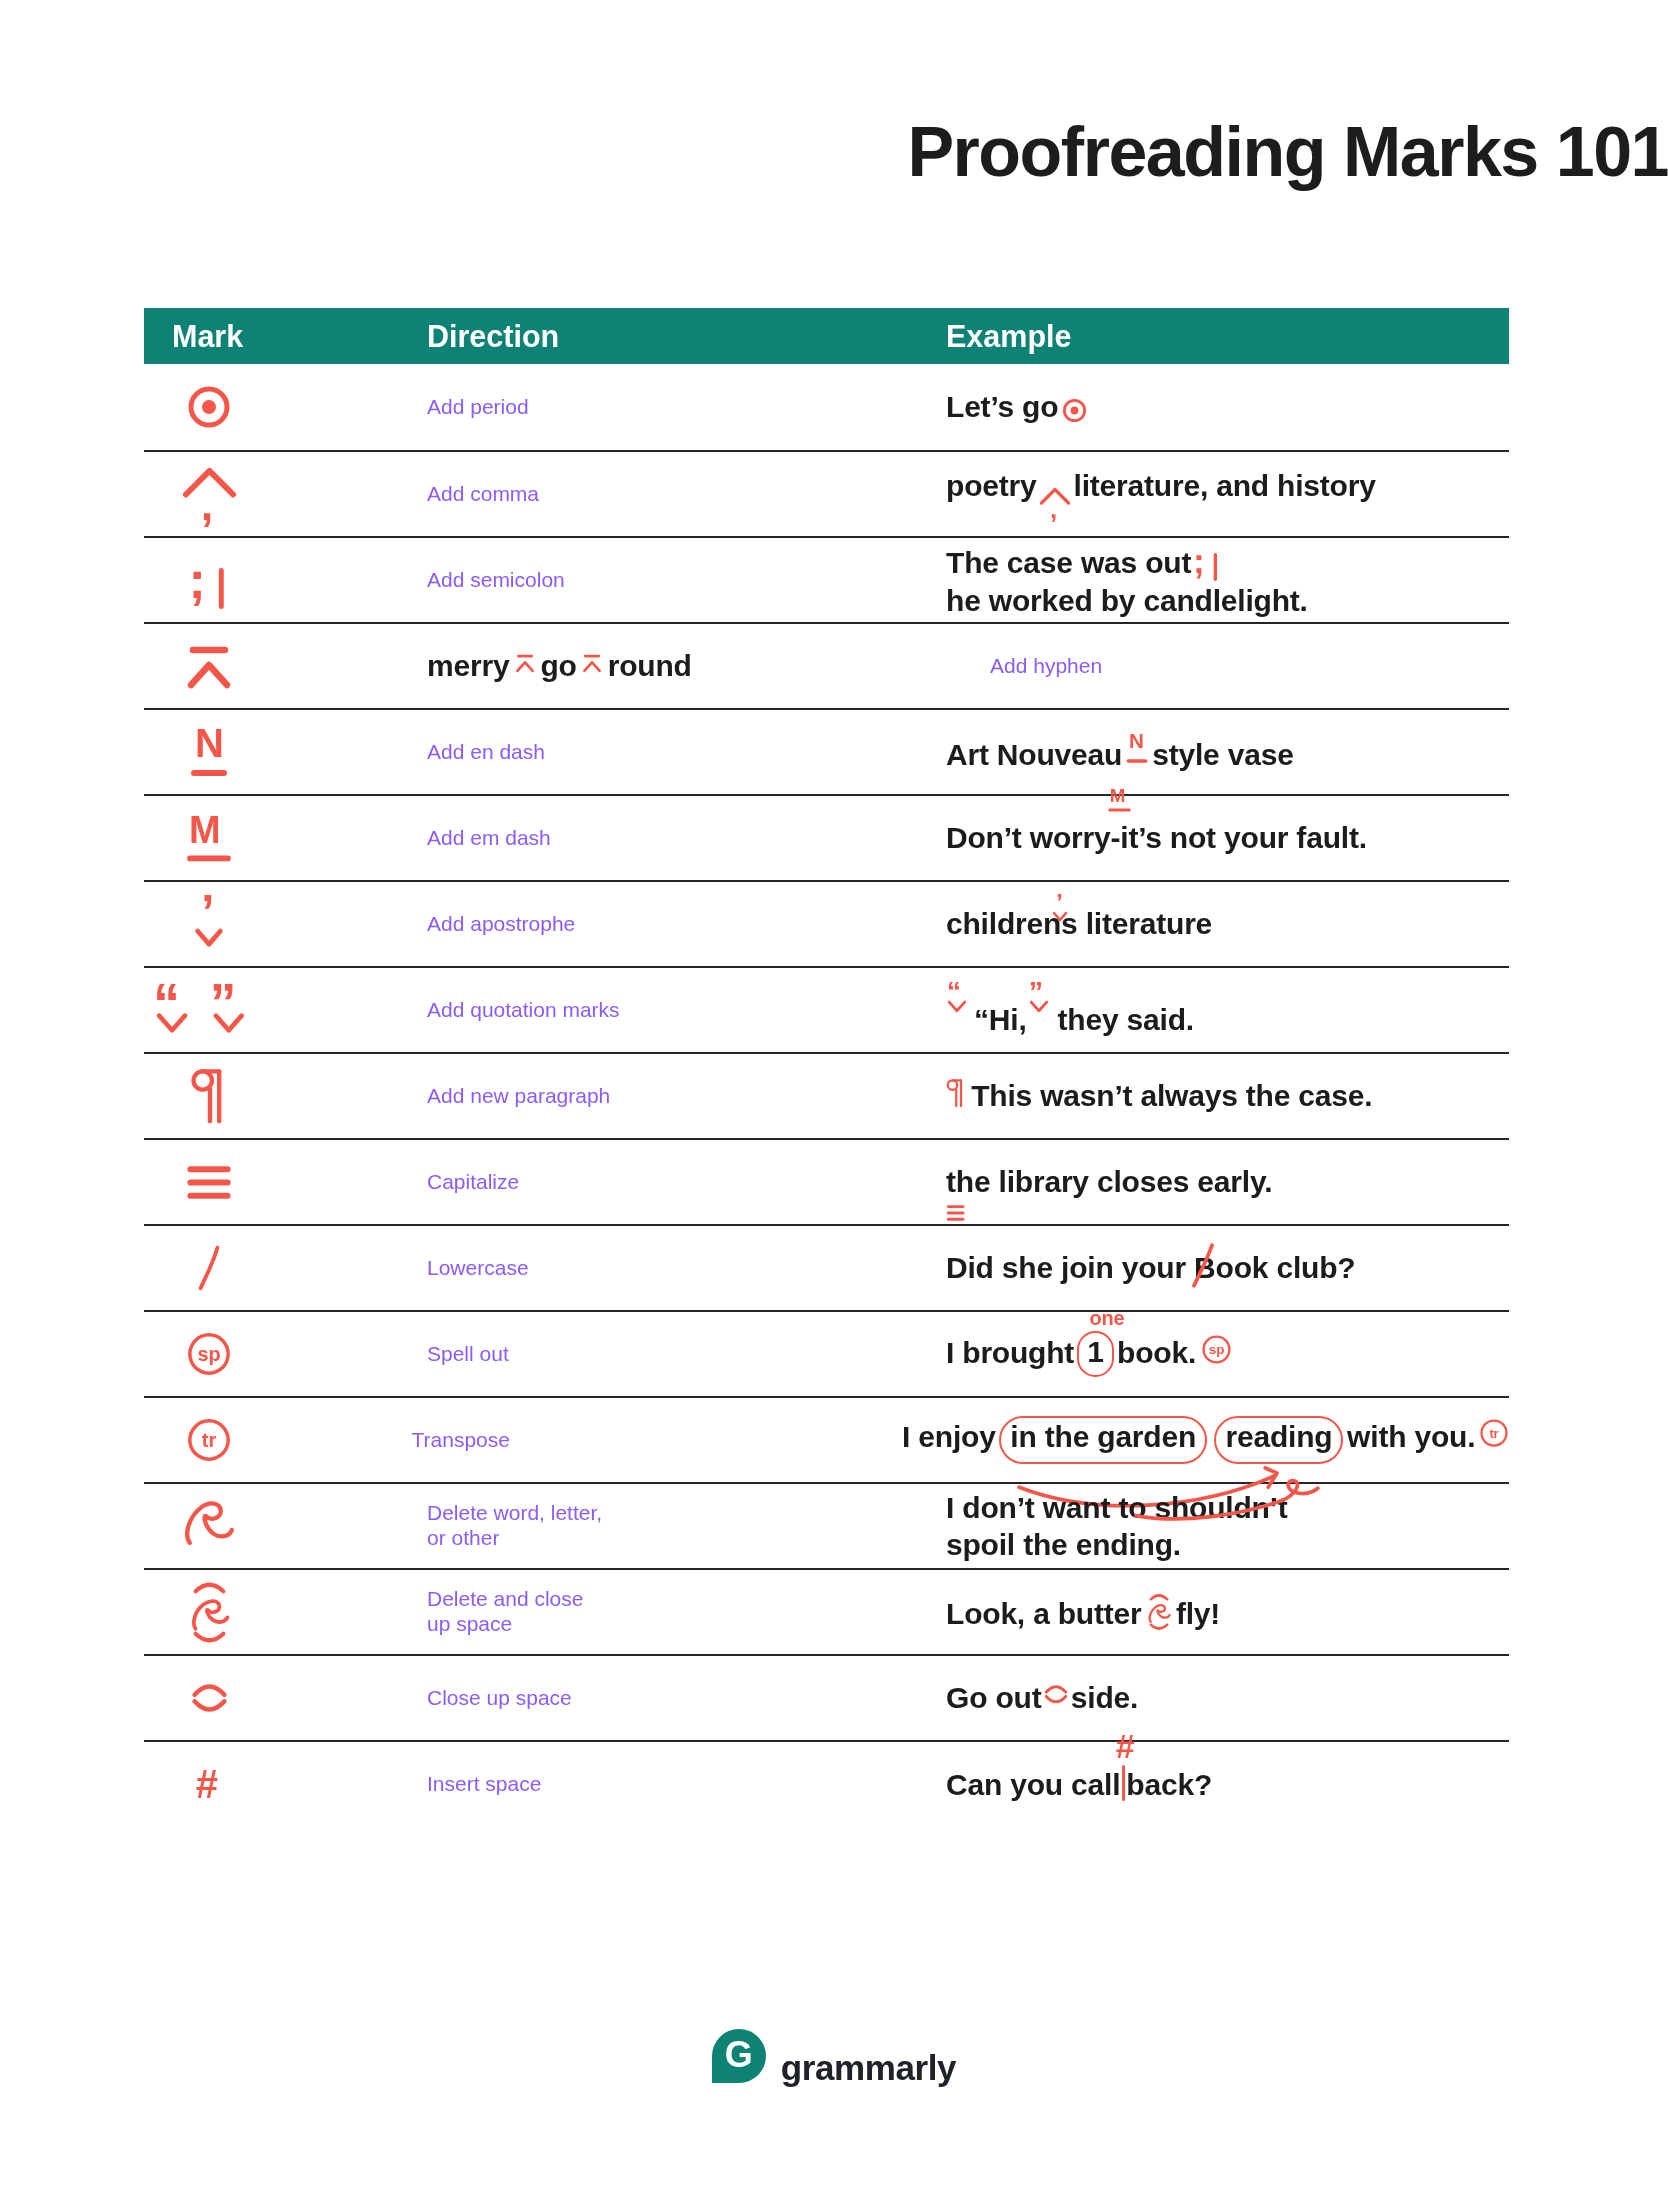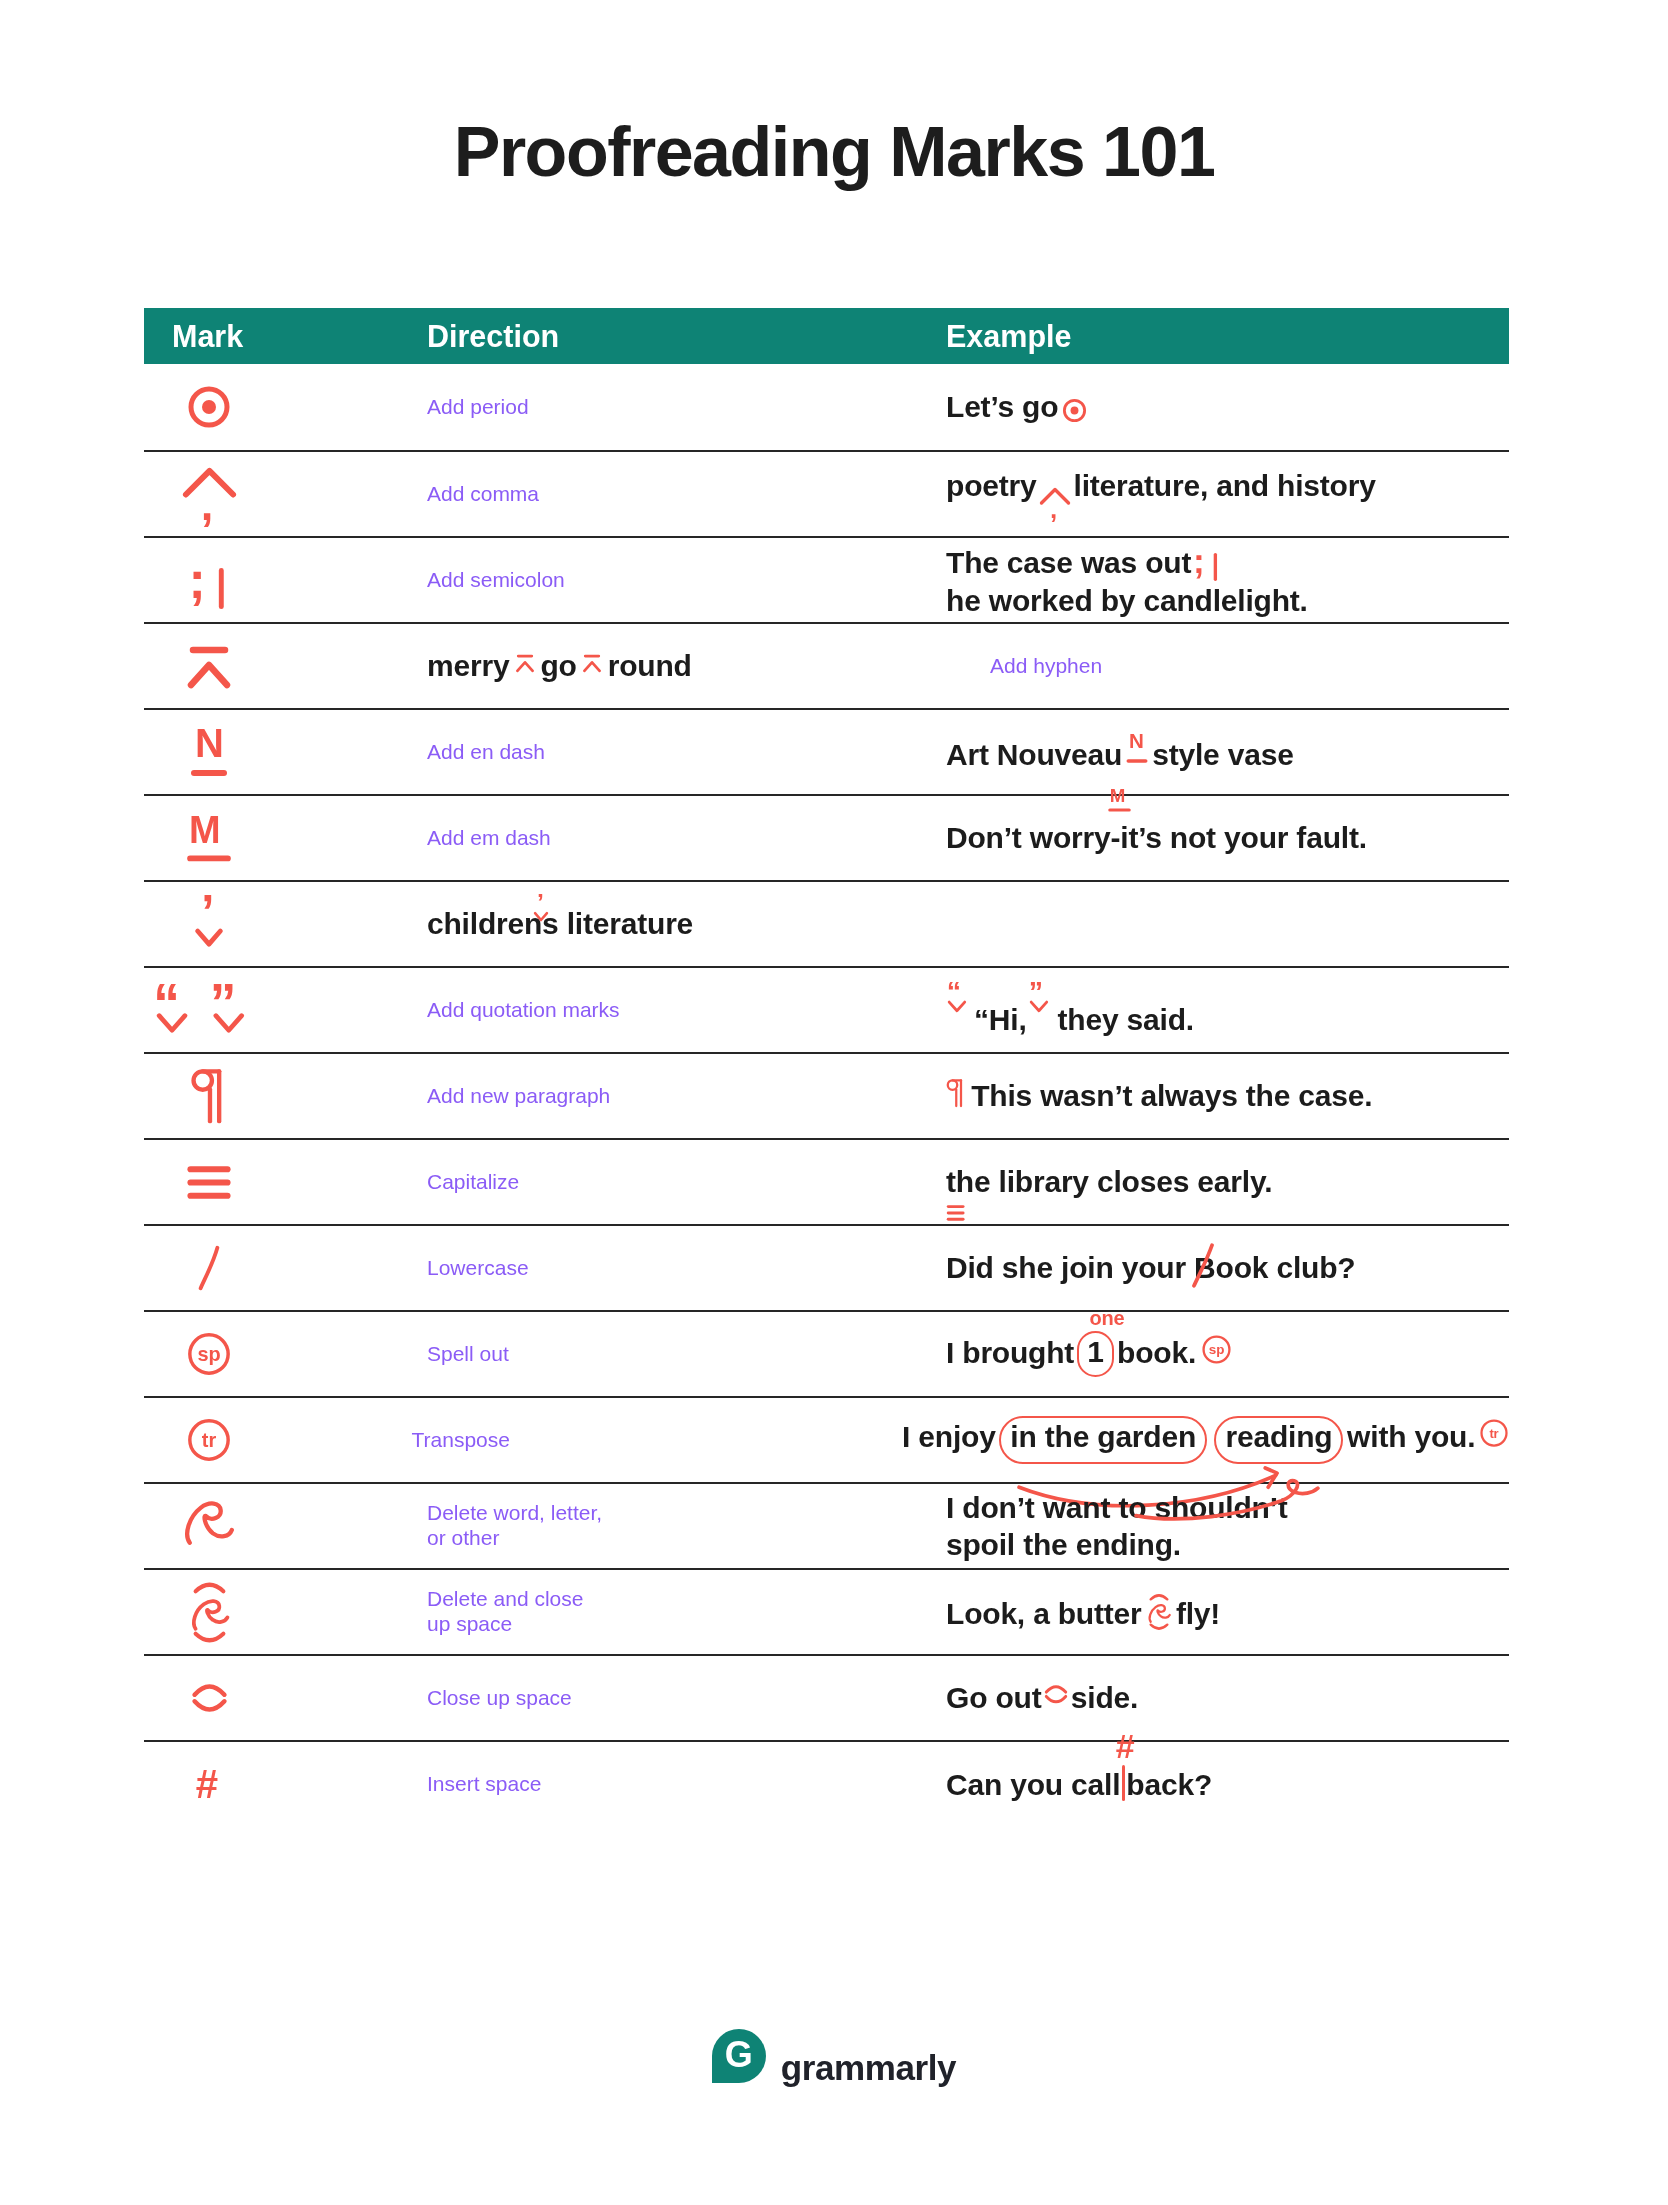--- a/index.html
+++ b/index.html
@@ -1,18 +1,18 @@
 <!DOCTYPE html>
 <html style="--teal: #0E8375; --red: #F4564A;font-size:12px"><head>
 <meta charset="utf-8">
 <style>
   html,body{margin:0;padding:0;background:#ffffff;}
   .page{position:relative;width:1668px;height:2205px;background:#fff;overflow:hidden;
         font-family:"Liberation Sans","DejaVu Sans",sans-serif;}
-  .title{position:absolute;top:112px;left:0;width:100%;text-align:center;
+  .title{position:absolute;top:112px;left:0;width:100%;text-align:right;
          font-size:70px;font-weight:700;letter-spacing:-1.5px;color:#1d1d1d;margin:0;}
   .ptable{position:absolute;left:144px;top:308px;width:1365px;}
   .thead{display:flex;align-items:center;height:56px;background:var(--teal,#0E8375);}
   .th{color:#ffffff;font-weight:700;font-size:30.5px;box-sizing:border-box;}
   .th-mark{width:283px;padding-left:28px;}
   .th-dir{width:519px;}
   .th-ex{flex:1;}
   .trow{display:flex;align-items:center;height:86px;box-sizing:border-box;}
   .trow + .trow{border-top:2.2px solid #262626;}
   .cell{box-sizing:border-box;}
@@ -152,20 +152,21 @@
   </div>
   <div class="trow">
     <div class="cell cell-mark">
       <span class="mark-slot">
               <svg viewBox="0 0 48 64" width="42" height="56" fill="none" xmlns="http://www.w3.org/2000/svg">
                 <text x="15" y="36" font-size="54" font-weight="bold" font-family="Liberation Sans, DejaVu Sans, sans-serif" fill="#F4564A">’</text>
                 <path d="M11,40 L24,55 L37,40" stroke="#F4564A" stroke-width="5.5" stroke-linecap="round" stroke-linejoin="round" fill="none"></path>
               </svg>
             </span>
     </div>
+    <div class="cell cell-dir">Add apostrophe</div>
     <div class="cell cell-ex"><span class="ex-text">children</span><span class="rel" style="width:0;display:inline-block"><span class="abs" style="left:-12px;top:-42px;line-height:0"><svg viewBox="0 0 48 64" width="22" height="35" fill="none" xmlns="http://www.w3.org/2000/svg" style="font-size:40px">
                   <text x="15" y="36" font-size="54" font-weight="bold" font-family="Liberation Sans, DejaVu Sans, sans-serif" fill="#F4564A">’</text>
                   <path d="M11,40 L24,55 L37,40" stroke="#F4564A" stroke-width="5.5" stroke-linecap="round" stroke-linejoin="round" fill="none"></path>
                 </svg></span></span><span class="ex-text">s literature</span></div>
   </div>
   <div class="trow">
     <div class="cell cell-mark">
       <span class="mark-slot">
               <svg viewBox="0 0 130 64" width="112" height="55" fill="none" xmlns="http://www.w3.org/2000/svg">
                 <text x="0" y="44" font-size="62" font-weight="bold" font-family="Liberation Sans, DejaVu Sans, sans-serif" fill="#F4564A">“</text>

